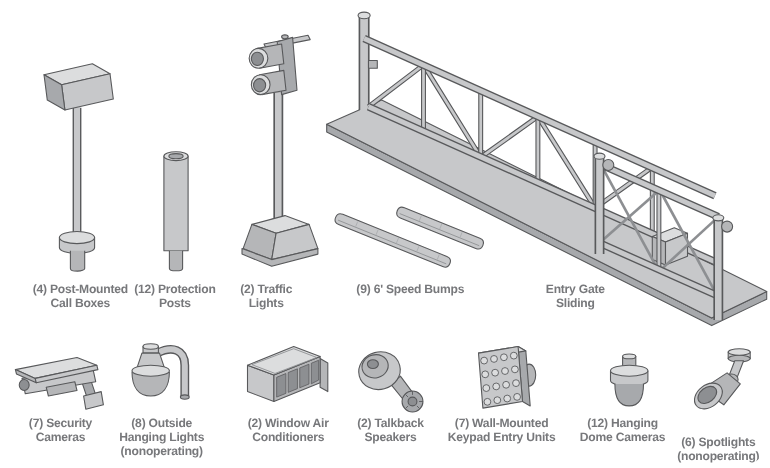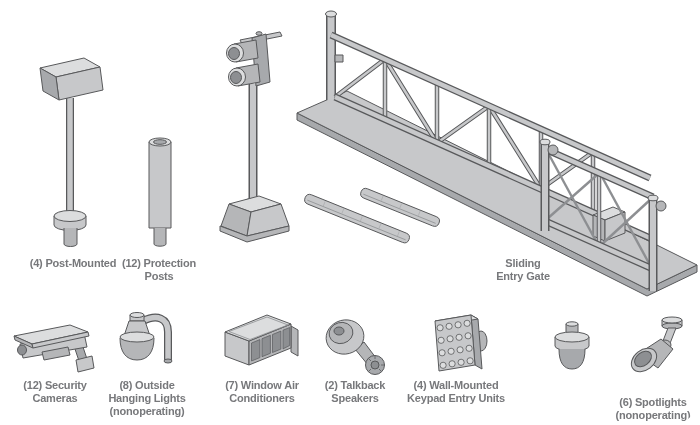--- a/index.html
+++ b/index.html
@@ -301,51 +301,61 @@
         <ellipse cx="37" cy="31" rx="6" ry="5" fill="var(--c-mid)"></ellipse>
         <polygon points="33,25 45,35 30,54 10,40" fill="var(--c-mid)"></polygon>
         <ellipse cx="16" cy="46" rx="14" ry="10" fill="var(--c-base)" transform="rotate(-38 16 46)"></ellipse>
         <ellipse cx="15" cy="45" rx="9.5" ry="6.5" fill="var(--c-darker)" transform="rotate(-38 15 45)"></ellipse>
       </g>
     </svg>
   </div>
 
   <div class="lbl" style="left:8px;top:257px;width:130px">
     <span>(4) Post-Mounted</span>
+    <span>Call Boxes</span>
   </div>
   <div class="lbl" style="left:118px;top:257px;width:82px">
     <span>(12) Protection</span>
     <span>Posts</span>
   </div>
+  <div class="lbl" style="left:200px;top:257px;width:84px">
+    <span>(2) Traffic</span>
+    <span>Lights</span>
+  </div>
   <div class="lbl" style="left:298px;top:257px;width:150px">
+    <span>(9) 6' Speed Bumps</span>
   </div>
   <div class="lbl" style="left:470px;top:257px;width:106px">
+    <span>Entry Gate</span>
     <span>Sliding</span>
-    <span>Entry Gate</span>
   </div>
 
   <div class="lbl" style="left:2px;top:379px;width:106px">
-    <span>(12) Security</span>
+    <span>(7) Security</span>
     <span>Cameras</span>
   </div>
   <div class="lbl" style="left:92px;top:379px;width:110px">
     <span>(8) Outside</span>
     <span>Hanging Lights</span>
     <span>(nonoperating)</span>
   </div>
   <div class="lbl" style="left:204px;top:379px;width:116px">
-    <span>(7) Window Air</span>
+    <span>(2) Window Air</span>
     <span>Conditioners</span>
   </div>
   <div class="lbl" style="left:305px;top:379px;width:100px">
     <span>(2) Talkback</span>
     <span>Speakers</span>
   </div>
   <div class="lbl" style="left:397px;top:379px;width:118px">
-    <span>(4) Wall-Mounted</span>
+    <span>(7) Wall-Mounted</span>
     <span>Keypad Entry Units</span>
+  </div>
+  <div class="lbl" style="left:515px;top:379px;width:102px">
+    <span>(12) Hanging</span>
+    <span>Dome Cameras</span>
   </div>
   <div class="lbl" style="left:605px;top:396px;width:96px">
     <span>(6) Spotlights</span>
     <span>(nonoperating)</span>
   </div>
 
 </div>
 
 </body></html>

